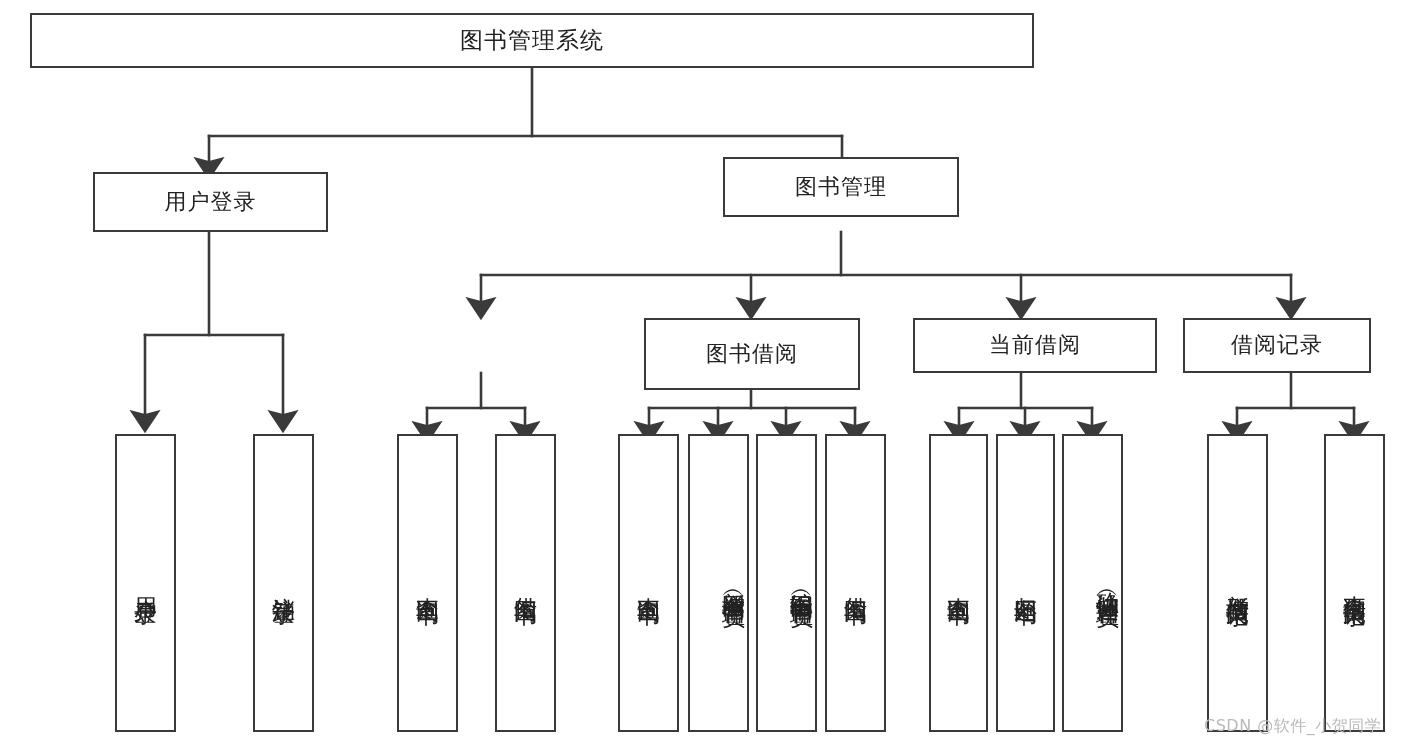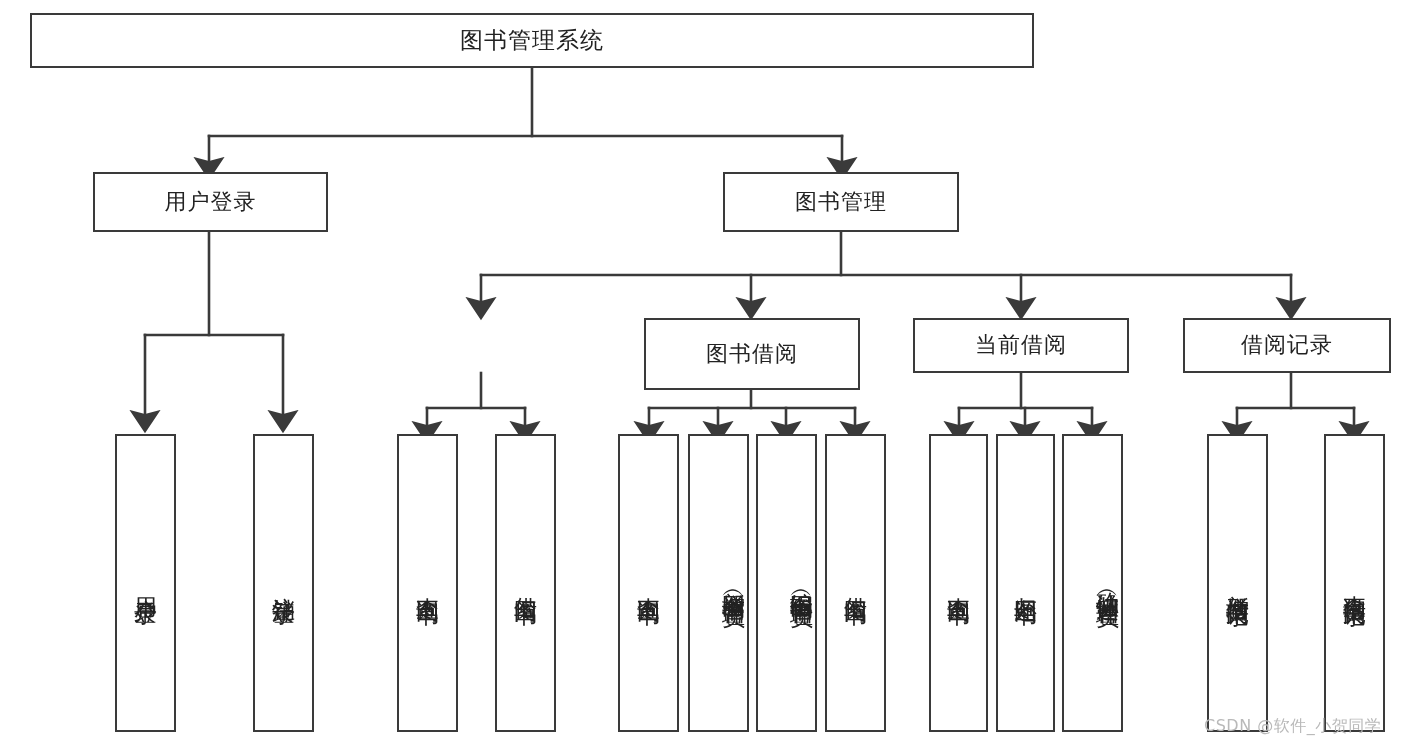--- a/index.html
+++ b/index.html
@@ -127,34 +127,34 @@
   </svg>
 
   <div class="node horiz root" style="left:18px; top:13px; width:1004px; height:55px;">
     <span class="node-label">图书管理系统</span>
   </div>
 
   <div class="node horiz" style="left:81px; top:172px; width:235px; height:60px;">
     <span class="node-label">用户登录</span>
   </div>
 
-  <div class="node horiz" style="left:711px; top:172px; width:236px; height:60px;">
+  <div class="node horiz" style="left:711px; top:157px; width:236px; height:60px;">
     <span class="node-label">图书管理</span>
   </div>
 
 
   <div class="node horiz" style="left:632px; top:318px; width:216px; height:72px;">
     <span class="node-label">图书借阅</span>
   </div>
 
-  <div class="node horiz" style="left:901px; top:318px; width:216px; height:55px;">
+  <div class="node horiz" style="left:901px; top:318px; width:244px; height:55px;">
     <span class="node-label">当前借阅</span>
   </div>
 
-  <div class="node horiz" style="left:1171px; top:318px; width:208px; height:55px;">
+  <div class="node horiz" style="left:1171px; top:318px; width:188px; height:55px;">
     <span class="node-label">借阅记录</span>
   </div>
 
   <div class="node vert" style="left:103px; top:434px; width:61px; height:298px;">
     <span class="node-label">用户登录</span>
   </div>
 
   <div class="node vert" style="left:241px; top:434px; width:61px; height:298px;">
     <span class="node-label">注销登录</span>
   </div>

